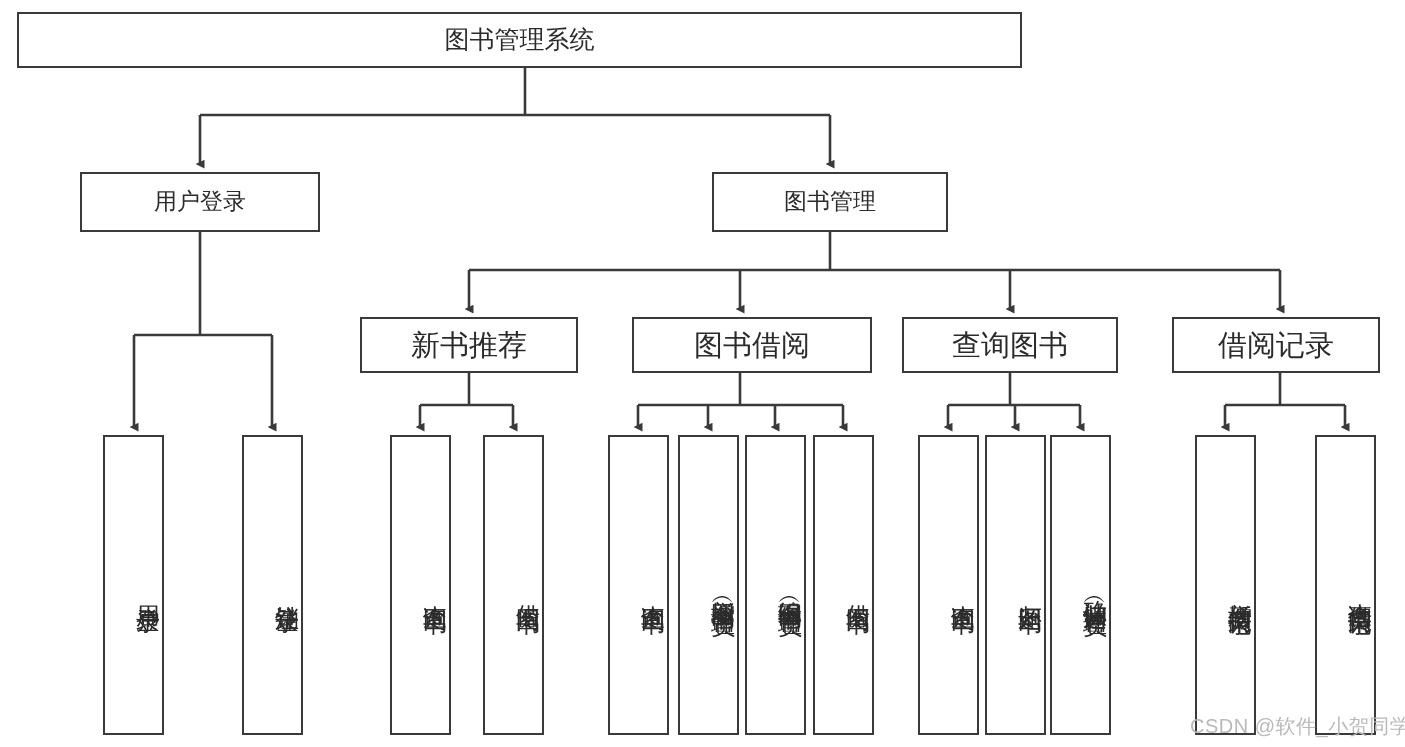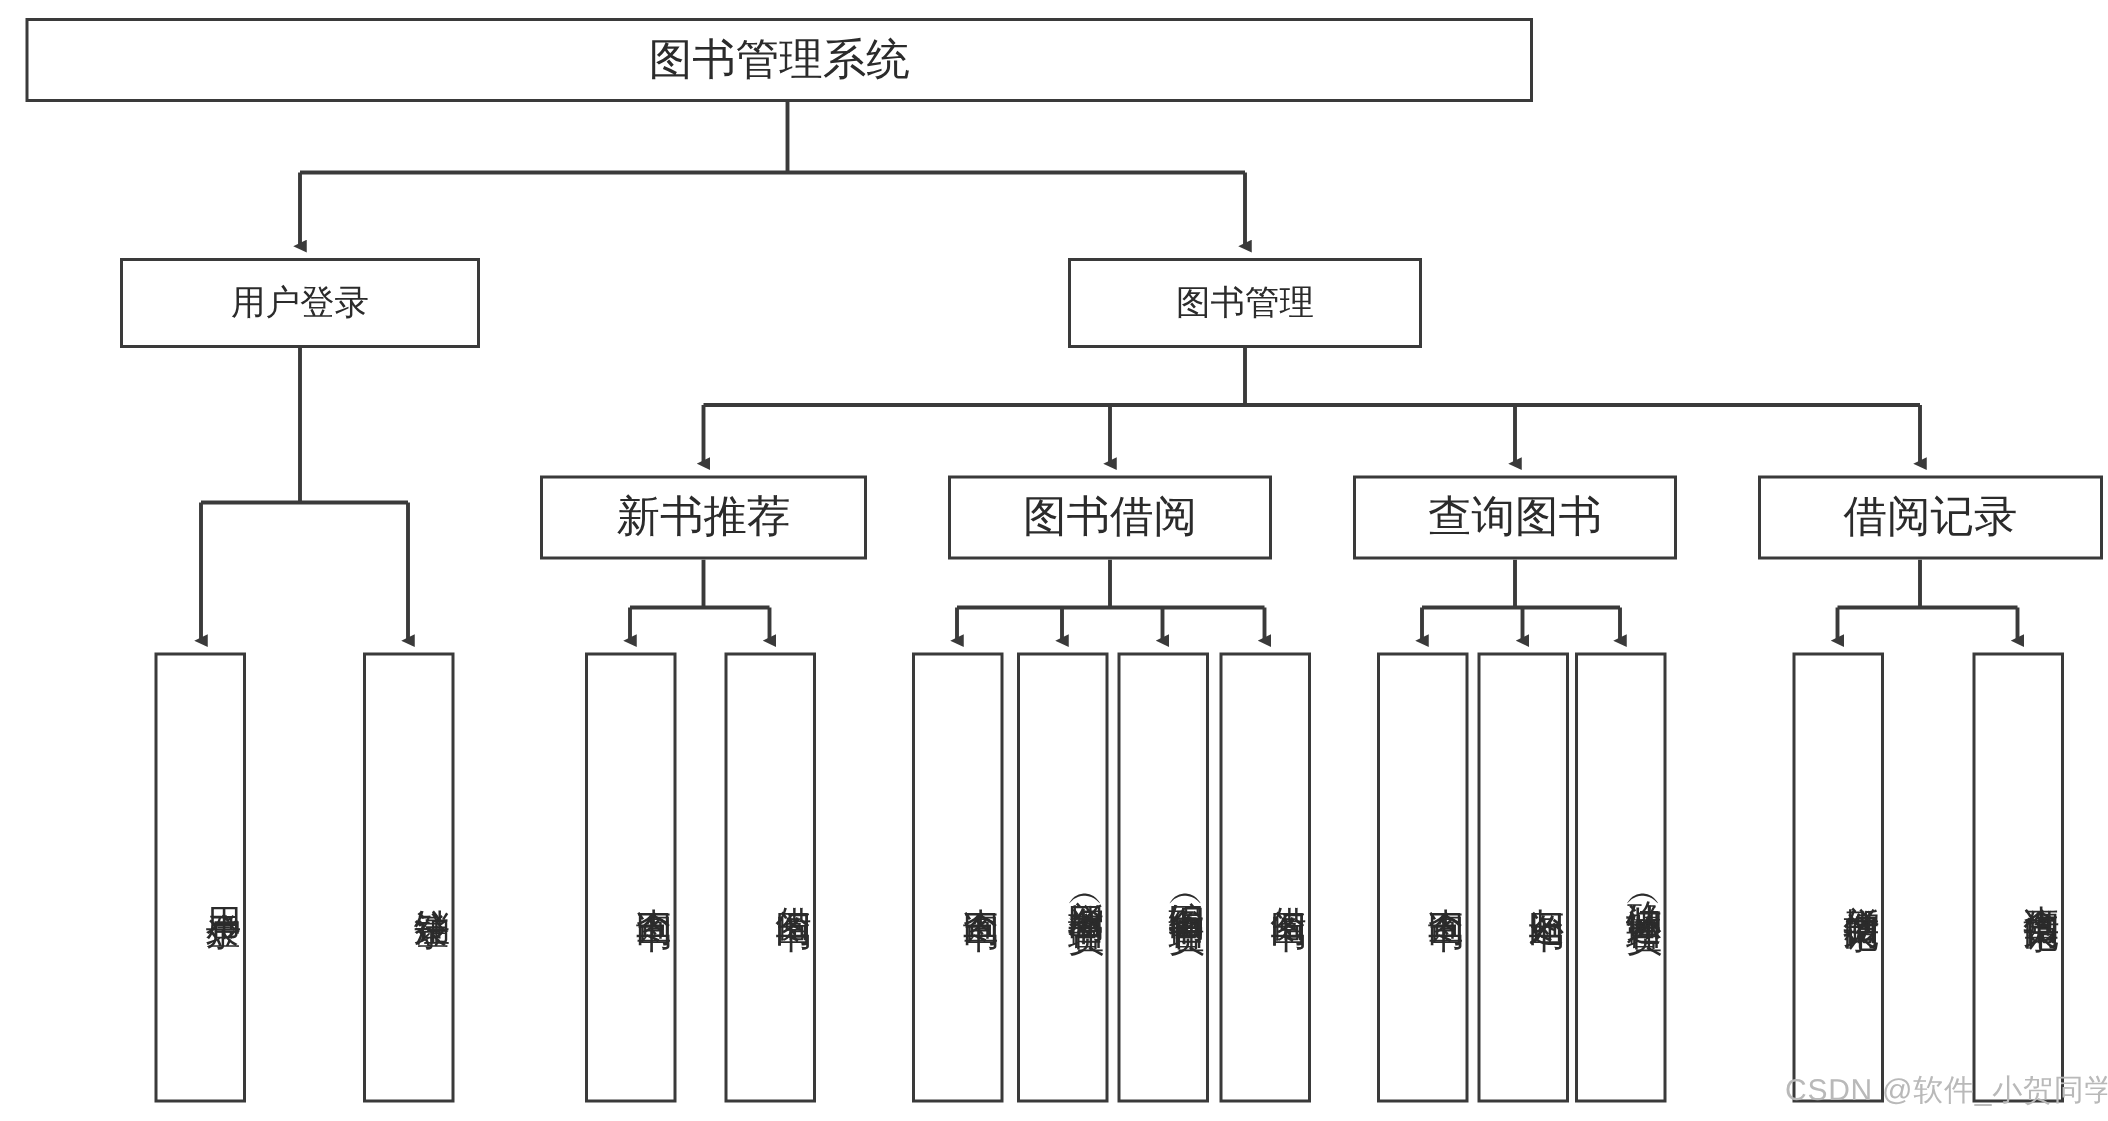--- a/index.html
+++ b/index.html
@@ -31,21 +31,21 @@
     border: 2.5px solid #3a3a3a;
     background: #ffffff;
     color: #2b2b2b;
     display: flex;
     align-items: center;
     justify-content: center;
     text-align: center;
     line-height: 1.18;
   }
   .node.root {
-    font-size: 29px;
+    font-size: 25px;
   }
   .node.lvl1 {
     font-size: 23px;
   }
   .node.lvl2 {
     font-size: 29px;
   }
   .node.leaf {
     font-size: 24px;
     writing-mode: vertical-rl;
@@ -128,27 +128,27 @@
   <div class="node lvl1" id="node-l1-0" style="left: 80px; top: 172px; width: 240px; height: 60px;">
     <span class="txt">用户登录</span>
   </div>
   <div class="node lvl1" id="node-l1-1" style="left: 712px; top: 172px; width: 236px; height: 60px;">
     <span class="txt">图书管理</span>
   </div>
 
   <div class="node lvl2" id="node-l2-0" style="left: 360px; top: 317px; width: 218px; height: 56px;">
     <span class="txt">新书推荐</span>
   </div>
-  <div class="node lvl2" id="node-l2-1" style="left: 632px; top: 317px; width: 216px; height: 56px;">
+  <div class="node lvl2" id="node-l2-1" style="left: 632px; top: 317px; width: 240px; height: 56px;">
     <span class="txt">图书借阅</span>
   </div>
   <div class="node lvl2" id="node-l2-2" style="left: 902px; top: 317px; width: 216px; height: 56px;">
     <span class="txt">查询图书</span>
   </div>
-  <div class="node lvl2" id="node-l2-3" style="left: 1172px; top: 317px; width: 230px; height: 56px;">
+  <div class="node lvl2" id="node-l2-3" style="left: 1172px; top: 317px; width: 208px; height: 56px;">
     <span class="txt">借阅记录</span>
   </div>
 
   <div class="node leaf" id="node-leaf-0" style="left: 103px; top: 435px; width: 61px; height: 300px;">
     <span class="txt">用户登录</span>
   </div>
   <div class="node leaf" id="node-leaf-1" style="left: 242px; top: 435px; width: 61px; height: 300px;">
     <span class="txt">注销登录</span>
   </div>
   <div class="node leaf" id="node-leaf-2" style="left: 390px; top: 435px; width: 61px; height: 300px;">

